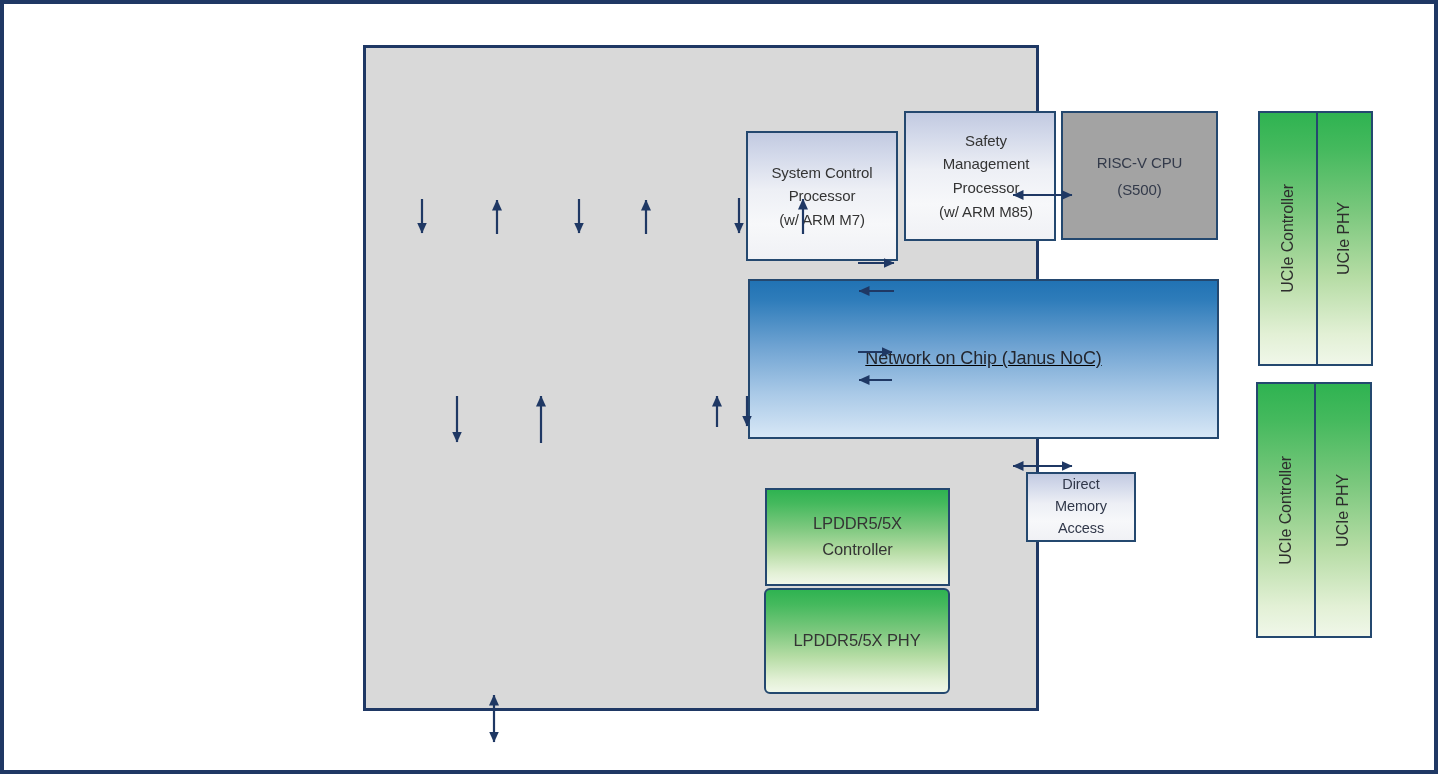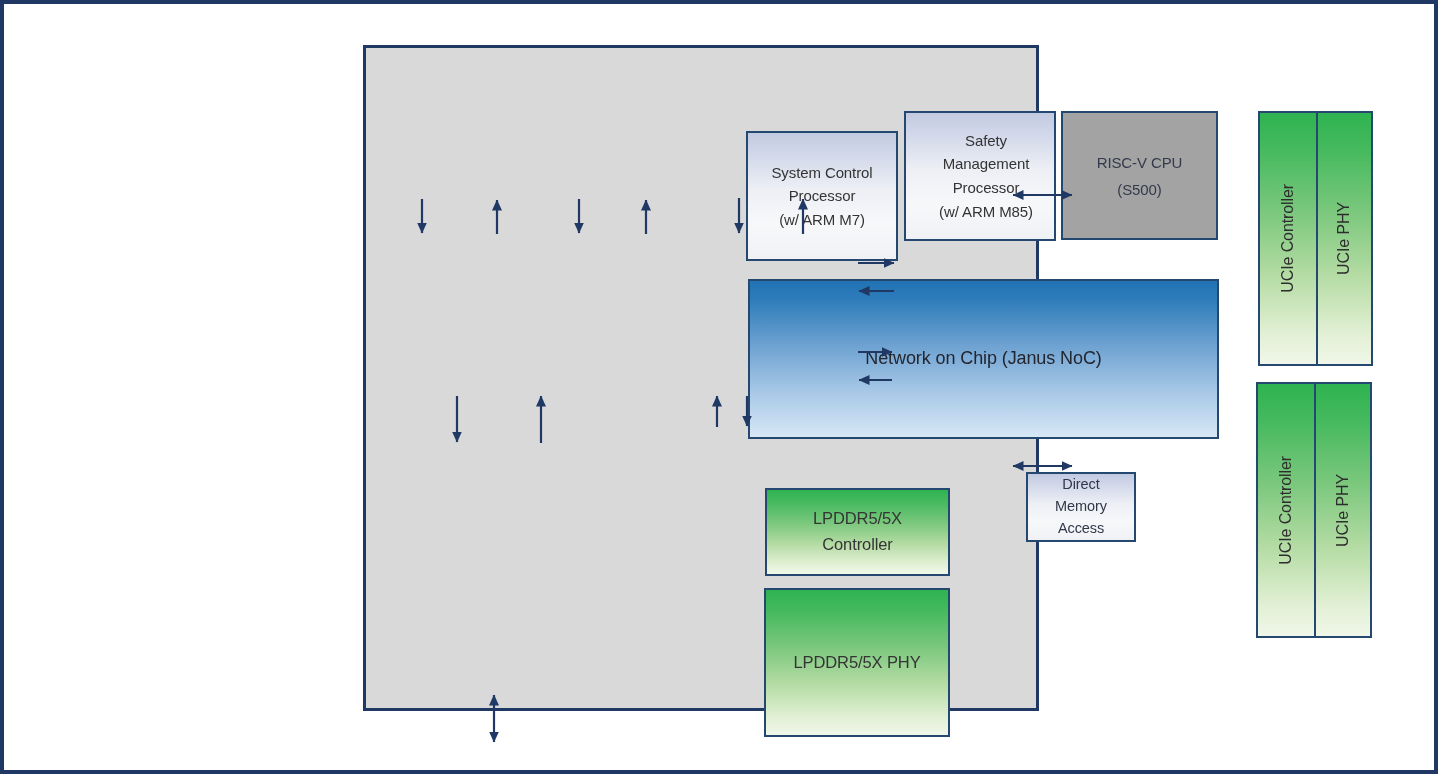--- a/index.html
+++ b/index.html
@@ -33,20 +33,21 @@
     line-height:1.55;
   }
   .grad-proc{
     background:linear-gradient(180deg,#C2CAE1 0%,#D3D9EA 18%,#EDEFF5 45%,#F7F8FA 72%,#F0F1F5 100%);
   }
   .grad-green{
     background:linear-gradient(180deg,#2FB351 0%,#44B95D 14%,#7CC87E 40%,#B5DCA4 65%,#E2F0D5 88%,#F0F7E9 100%);
   }
   .grad-blue{
     background:linear-gradient(180deg,#2173B4 0%,#2E7CBA 12%,#6FA3D2 42%,#A9C9E7 72%,#D7E7F6 100%);
+    text-decoration:underline;
   }
   .cyan{background:#a3a3a3;}
   .scp{left:380px;top:55px;width:152px;height:130px;margin-top:28px;}
   .scp .label{font-size:15px;}
   .smp{left:538px;top:63px;width:152px;height:130px;padding-left:12px;}
   .smp .label{font-size:15px;line-height:1.58;}
   .riscv{left:695px;top:63px;width:157px;height:129px;}
   .riscv .label{font-size:15px;line-height:1.8;color:#333A4A;}
   .noc{left:382px;top:231px;width:471px;height:160px;}
   .noc .label{font-size:18px;color:#23262E;}
@@ -63,23 +64,23 @@
     display:flex;align-items:center;justify-content:center;
   }
   .ucie-col + .ucie-col{border-left:2px solid #24486F;}
   .ucie-col .label{
     writing-mode:vertical-rl;
     transform:rotate(180deg);
     font-size:16px;
     color:#2D2D2D;
     line-height:1;
   }
-  .lpddr-ctrl{left:399px;top:440px;width:185px;height:88px;}
+  .lpddr-ctrl{left:399px;top:440px;width:185px;height:98px;}
   .lpddr-ctrl .label{font-size:16.5px;}
-  .lpddr-phy{left:398px;top:540px;width:186px;height:149px;}
+  .lpddr-phy{left:398px;top:540px;width:186px;height:106px;border-radius:6px;}
   .lpddr-phy .label{font-size:16.5px;}
   .dma{left:660px;top:424px;width:110px;height:70px;}
   .dma .label{font-size:14.5px;line-height:1.5;color:#31384A;}
   .arrows{
     position:absolute;left:0;top:0;width:1438px;height:774px;
     pointer-events:none;
   }
 </style>
 </head>
 <body>

